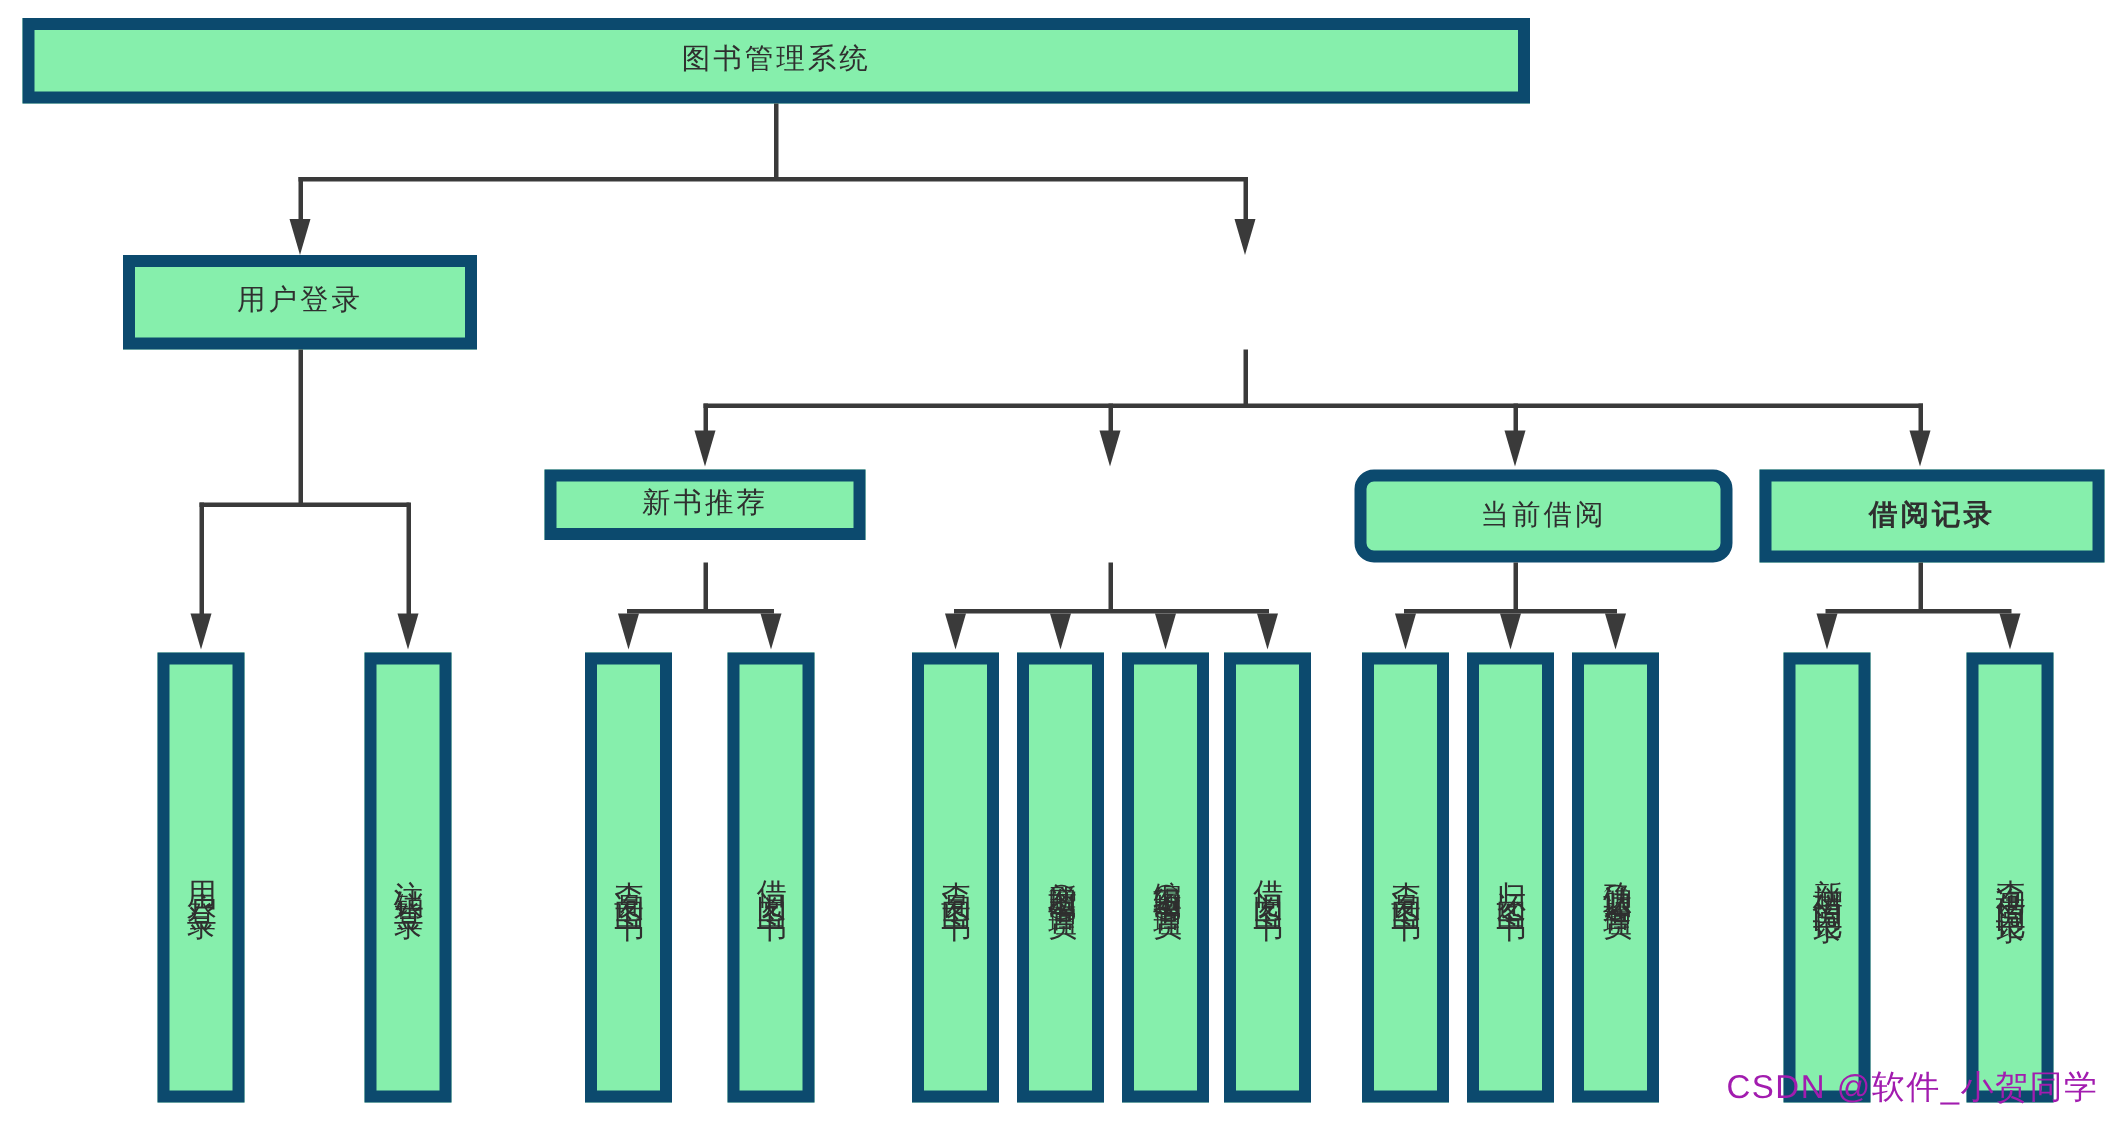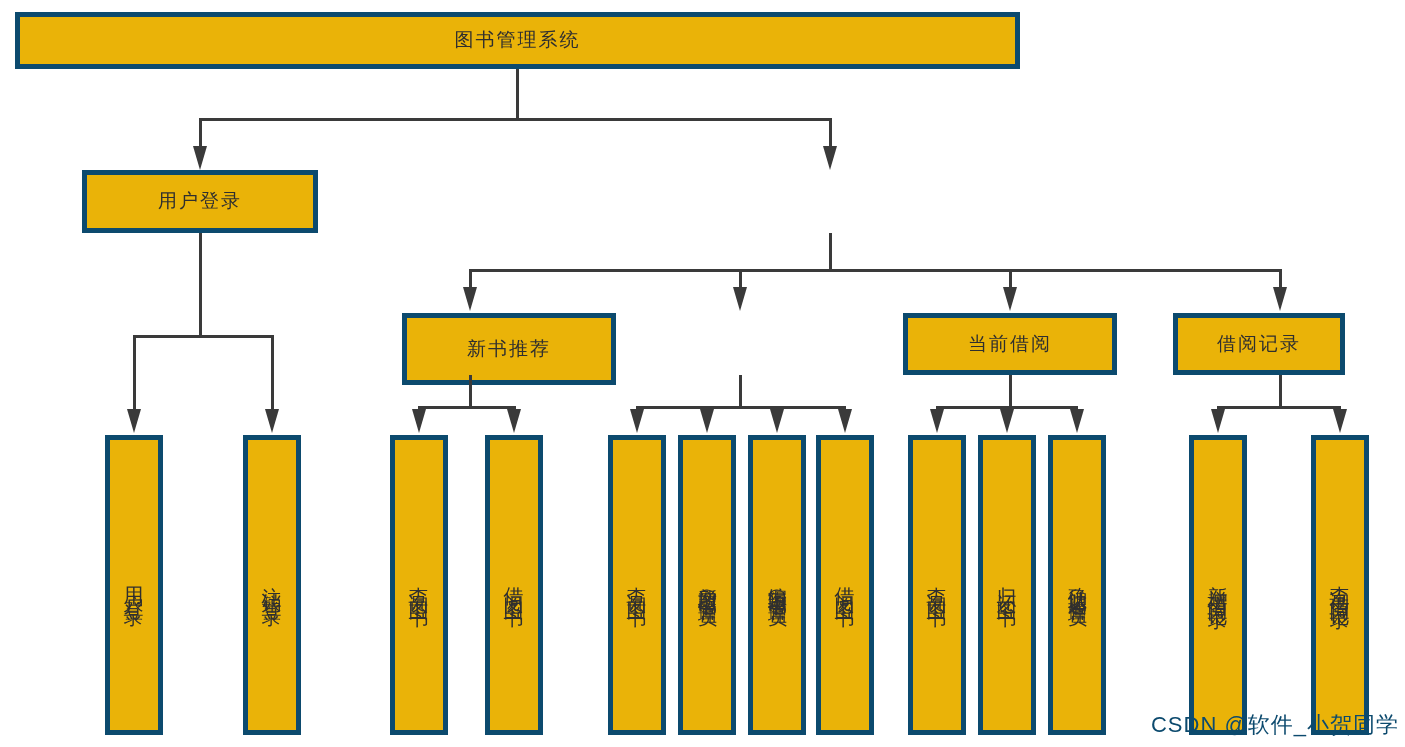--- a/index.html
+++ b/index.html
@@ -1,40 +1,40 @@
 <!DOCTYPE html>
 <html><head>
 <meta charset="utf-8">
 <style>
   html,body{margin:0;padding:0;background:#fff;}
   #stage{
     position:relative;width:1405px;height:747px;background:#ffffff;
     font-family:"Liberation Sans","DejaVu Sans",sans-serif;overflow:hidden;
   }
   .box{
-    position:absolute;box-sizing:border-box;background:#eab308;
-    border:5px solid #0c4a6e;color:#2f2f2f;
+    position:absolute;box-sizing:border-box;background:#86efac;
+    border:8px solid #0c4a6e;color:#2f2f2f;
     display:flex;align-items:center;justify-content:center;
     font-size:19px;letter-spacing:2px;text-align:center;line-height:1.2;
   }
   .vbox{
     writing-mode:vertical-rl;text-orientation:mixed;
     font-size:20px;letter-spacing:7px;
   }
   .hline,.vline{position:absolute;background:#3a3a3a;}
   .hline{height:3px;}
   .vline{width:3px;}
   .arrow{
     position:absolute;width:0;height:0;
     border-left:7px solid transparent;border-right:7px solid transparent;
     border-top:24px solid #3a3a3a;
   }
   .watermark{
     position:absolute;right:6px;top:710px;
-    font-size:22px;color:#0c4a6e;letter-spacing:1px;white-space:nowrap;
+    font-size:22px;color:#a21caf;letter-spacing:1px;white-space:nowrap;
   }
 </style>
 </head>
 <body>
 
 <div id="stage">
 
   <div class="box" style="left:15px;top:12px;width:1005px;height:57px;">
     <span>图书管理系统</span>
   </div>
@@ -61,27 +61,27 @@
   <div class="hline" style="left:469px;top:269px;width:813px;"></div>
   <div class="vline" style="left:469px;top:269px;height:20px;"></div>
   <div class="vline" style="left:739px;top:269px;height:20px;"></div>
   <div class="vline" style="left:1009px;top:269px;height:20px;"></div>
   <div class="vline" style="left:1279px;top:269px;height:20px;"></div>
   <div class="arrow" style="left:463px;top:287px;"></div>
   <div class="arrow" style="left:733px;top:287px;"></div>
   <div class="arrow" style="left:1003px;top:287px;"></div>
   <div class="arrow" style="left:1273px;top:287px;"></div>
 
-  <div class="box" style="left:363px;top:313px;width:214px;height:72px;margin-left:39px;">
+  <div class="box" style="left:363px;top:313px;width:214px;height:47px;">
     <span>新书推荐</span>
   </div>
-  <div class="box" style="left:903px;top:313px;width:214px;height:62px;">
+  <div class="box" style="left:903px;top:313px;width:252px;height:62px;border-radius:13px;">
     <span>当前借阅</span>
   </div>
-  <div class="box" style="left:1173px;top:313px;width:172px;height:62px;">
+  <div class="box" style="left:1173px;top:313px;width:230px;height:62px;font-weight:bold;">
     <span>借阅记录</span>
   </div>
 
   <div class="vline" style="left:469px;top:375px;height:33px;"></div>
   <div class="hline" style="left:418px;top:406px;width:98px;"></div>
   <div class="arrow" style="left:412px;top:409px;"></div>
   <div class="arrow" style="left:507px;top:409px;"></div>
 
   <div class="vline" style="left:739px;top:375px;height:33px;"></div>
   <div class="hline" style="left:636px;top:406px;width:210px;"></div>

